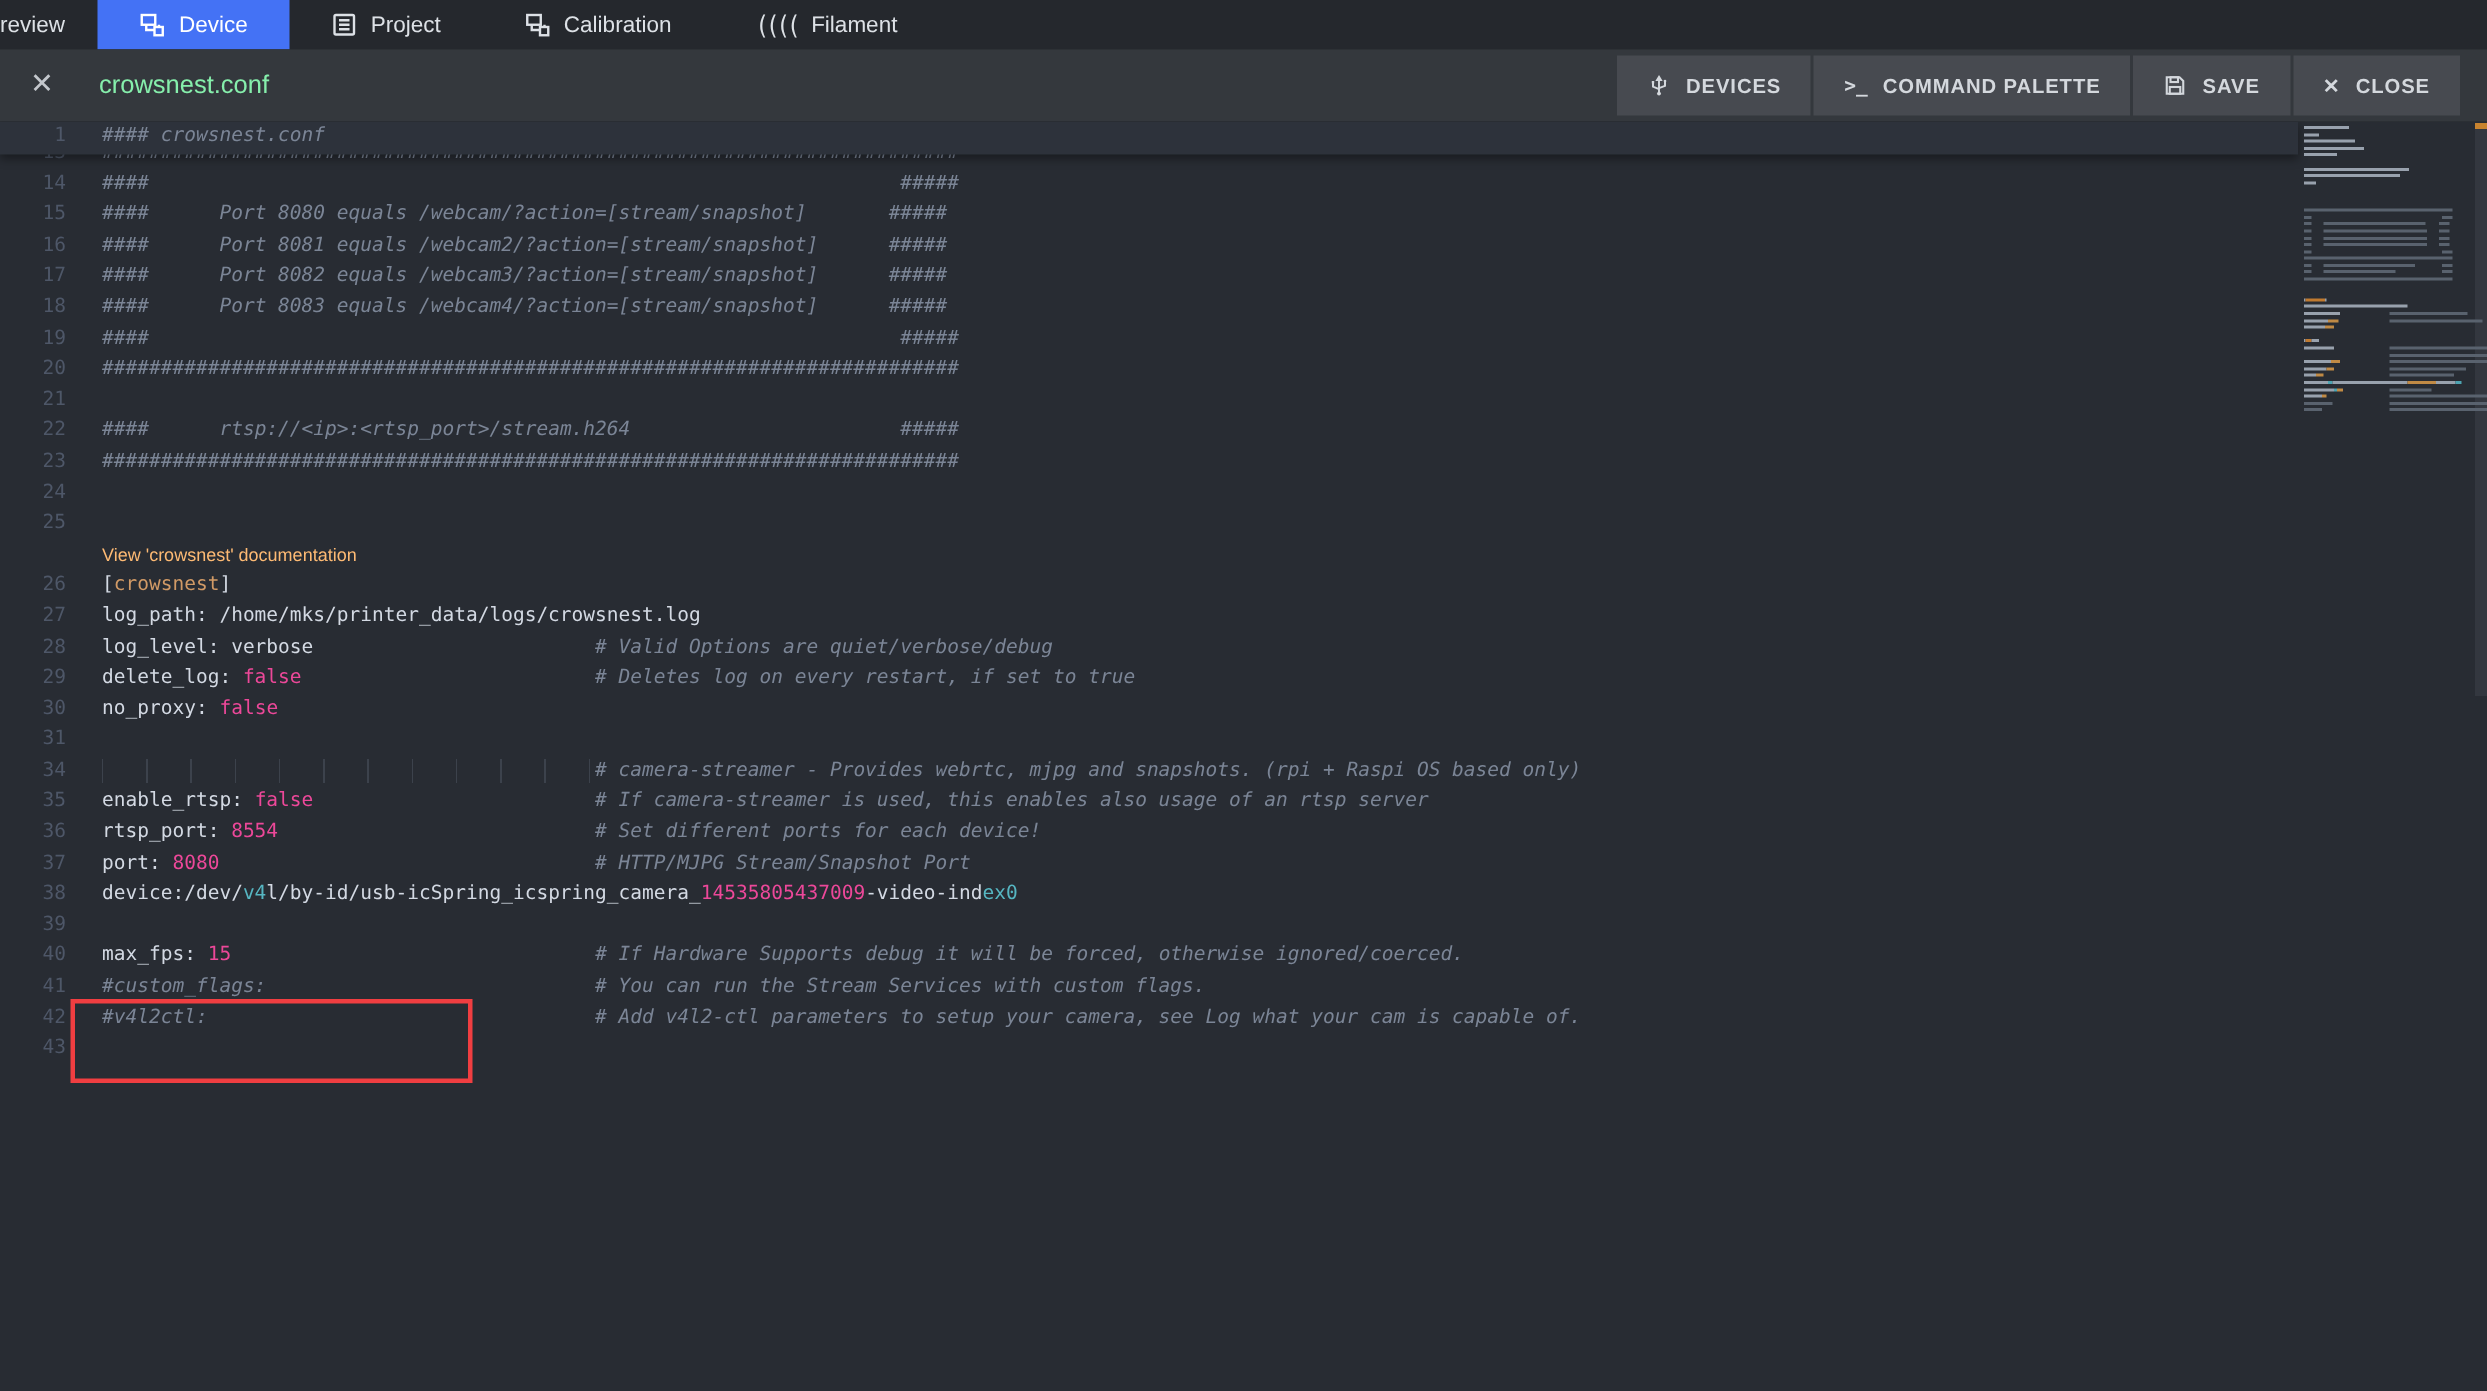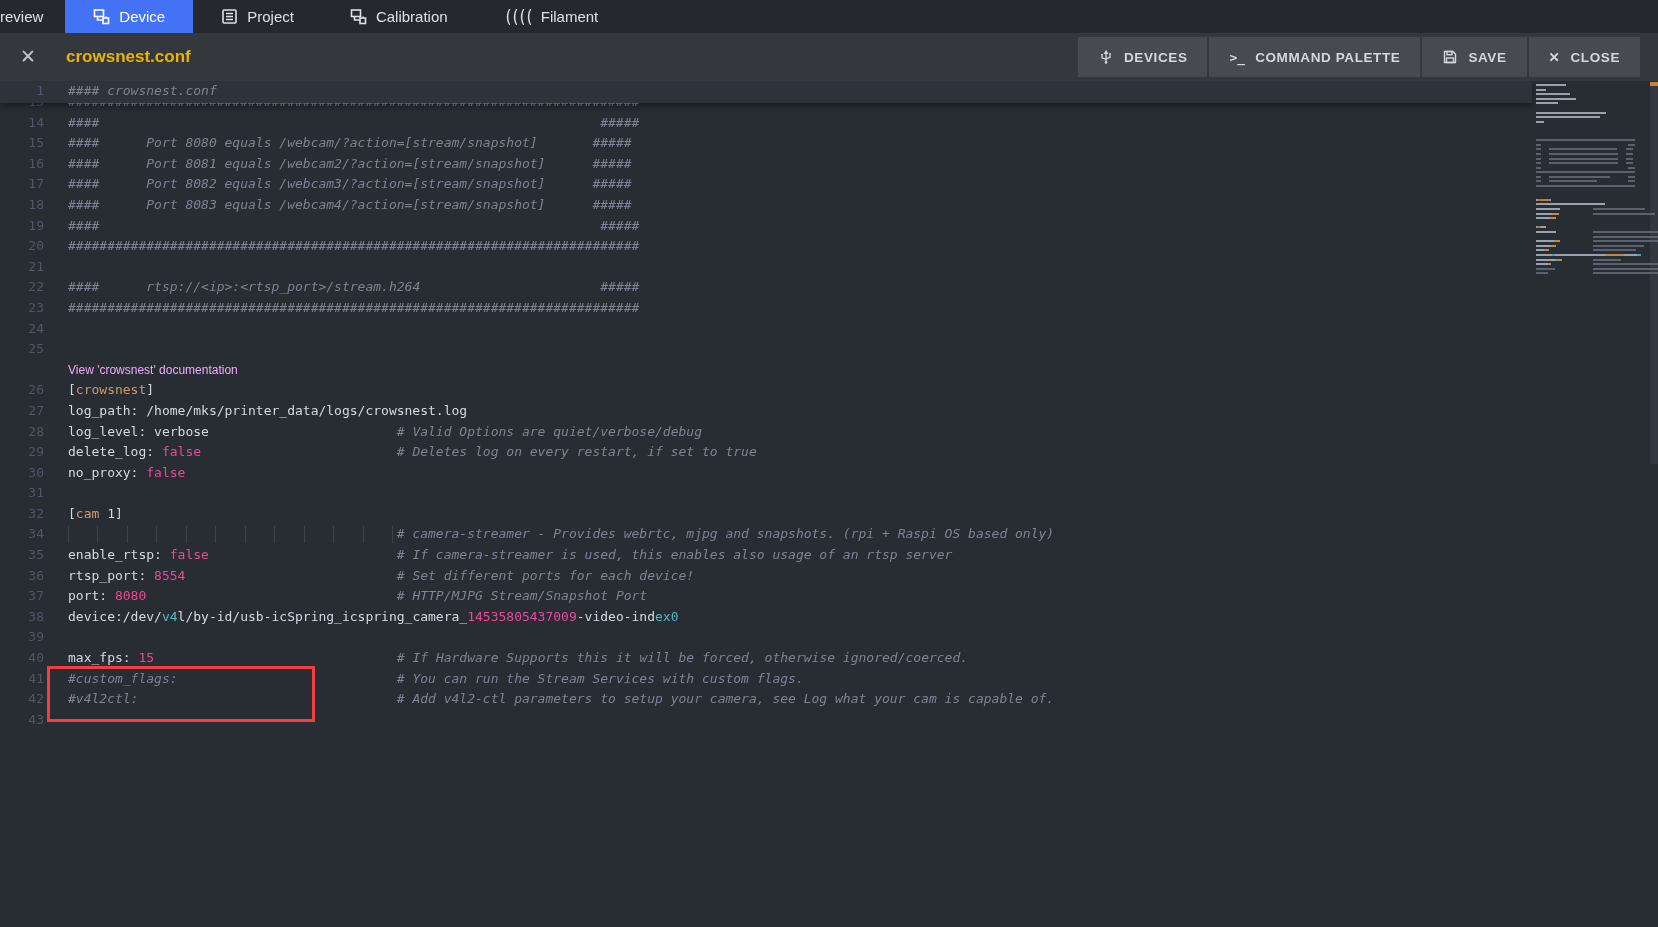--- a/index.html
+++ b/index.html
@@ -22,21 +22,21 @@
   
   .header{
     position:absolute;top:33px;left:0;width:1658px;height:48px;background:#34383d;
   }
   .hx{
     position:absolute;left:16px;top:12px;width:24px;height:24px;color:#c3c7cc;
     font-size:19px;line-height:24px;text-align:center;
   }
   .htitle{
     position:absolute;left:66px;top:0;height:48px;line-height:48px;
-    color:#eab308;font-size:17px;font-weight:700;
+    color:#86efac;font-size:17px;font-weight:400;
   }
   .hbtns{position:absolute;right:18px;top:4px;height:40px;display:flex;gap:2px}
   .btn{
     display:flex;align-items:center;gap:10px;padding:0 20px;background:#474a50;
     color:#d4d8dd;font-size:13.5px;font-weight:700;letter-spacing:.6px;cursor:default;
   }
   .btn svg{width:16px;height:16px;display:block}
   .btn .tglyph{font-family:"DejaVu Sans Mono",monospace;font-weight:700;font-size:13px;letter-spacing:0}
   
   .editor{position:absolute;top:81px;left:0;width:1658px;height:846px;background:#282c33;overflow:hidden}
@@ -45,21 +45,21 @@
   .row .num{position:absolute;left:0;top:0;width:44px;text-align:right;color:#4e5768}
   .row .code{position:absolute;left:68px;top:0}
   .tk-d{color:#d3d9e3}
   .tk-c{color:#7b8596;font-style:italic}
   .tk-n{color:#ec4899}
   .tk-s{color:#d19a66}
   .tk-y{color:#56b6c2}
   .tk-p{color:transparent}
   .lensrow{position:relative;height:20.6px;line-height:21px;padding-left:68px;
        font-family:"Liberation Sans",sans-serif;font-size:12px}
-  .lensrow a{color:#f0abfc;text-decoration:none;cursor:pointer}
+  .lensrow a{color:#fdba74;text-decoration:none;cursor:pointer}
   .guidebar{position:absolute;left:68px;top:2px;height:16.5px;width:340px;
        background:repeating-linear-gradient(to right,#3c424c 0 1px,transparent 1px 29.5px)}
   #code-lines{position:absolute;left:0;top:11px;width:1530px;z-index:1}
   .sticky{
     position:absolute;left:0;top:0;width:1532px;height:21.5px;z-index:5;
     background:#2d323b;box-shadow:0 3px 6px rgba(0,0,0,.38);
   }
   
   .hl-box{position:absolute;left:47px;top:585px;width:262px;height:50px;
     border:3px solid #f03e41;z-index:4;background:transparent}
@@ -167,28 +167,27 @@
       <div class="row"><span class="num">23</span><span class="code"><span class="tk-c">#########################################################################</span></span></div>
       <div class="row"><span class="num">24</span><span class="code"></span></div>
       <div class="row"><span class="num">25</span><span class="code"></span></div>
       <div class="lensrow"><a>View 'crowsnest' documentation</a></div>
       <div class="row"><span class="num">26</span><span class="code"><span class="tk-d">[</span><span class="tk-s">crowsnest</span><span class="tk-d">]</span></span></div>
       <div class="row"><span class="num">27</span><span class="code"><span class="tk-d">log_path: /home/mks/printer_data/logs/crowsnest.log</span></span></div>
       <div class="row"><span class="num">28</span><span class="code"><span class="tk-d">log_level: verbose</span><span class="tk-p">                        </span><span class="tk-c"># Valid Options are quiet/verbose/debug</span></span></div>
       <div class="row"><span class="num">29</span><span class="code"><span class="tk-d">delete_log: </span><span class="tk-n">false</span><span class="tk-p">                         </span><span class="tk-c"># Deletes log on every restart, if set to true</span></span></div>
       <div class="row"><span class="num">30</span><span class="code"><span class="tk-d">no_proxy: </span><span class="tk-n">false</span></span></div>
       <div class="row"><span class="num">31</span><span class="code"></span></div>
-      <div class="row"><span class="num">32</span><span class="code"><span class="tk-d">[</span><span class="tk-s">cam</span><span class="tk-d"> 1]</span></span></div>
       <div class="row"><span class="num">34</span><span class="guidebar"></span><span class="code"><span class="tk-p">                                          </span><span class="tk-c"># camera-streamer - Provides webrtc, mjpg and snapshots. (rpi + Raspi OS based only)</span></span></div>
       <div class="row"><span class="num">35</span><span class="code"><span class="tk-d">enable_rtsp: </span><span class="tk-n">false</span><span class="tk-p">                        </span><span class="tk-c"># If camera-streamer is used, this enables also usage of an rtsp server</span></span></div>
       <div class="row"><span class="num">36</span><span class="code"><span class="tk-d">rtsp_port: </span><span class="tk-n">8554</span><span class="tk-p">                           </span><span class="tk-c"># Set different ports for each device!</span></span></div>
       <div class="row"><span class="num">37</span><span class="code"><span class="tk-d">port: </span><span class="tk-n">8080</span><span class="tk-p">                                </span><span class="tk-c"># HTTP/MJPG Stream/Snapshot Port</span></span></div>
       <div class="row"><span class="num">38</span><span class="code"><span class="tk-d">device:/dev/</span><span class="tk-y">v4</span><span class="tk-d">l/by-id/usb-icSpring_icspring_camera_</span><span class="tk-n">14535805437009</span><span class="tk-d">-video-ind</span><span class="tk-y">ex0</span></span></div>
       <div class="row"><span class="num">39</span></div>
-      <div class="row"><span class="num">40</span><span class="code"><span class="tk-d">max_fps: </span><span class="tk-n">15</span><span class="tk-p">                               </span><span class="tk-c"># If Hardware Supports this it will be forced, otherwise ignored/coerced.</span></span></div>
+      <div class="row"><span class="num">40</span><span class="code"><span class="tk-d">max_fps: </span><span class="tk-n">15</span><span class="tk-p">                               </span><span class="tk-c"># If Hardware Supports debug it will be forced, otherwise ignored/coerced.</span></span></div>
       <div class="row"><span class="num">41</span><span class="code"><span class="tk-c">#custom_flags:</span><span class="tk-p">                            </span><span class="tk-c"># You can run the Stream Services with custom flags.</span></span></div>
       <div class="row"><span class="num">42</span><span class="code"><span class="tk-c">#v4l2ctl:</span><span class="tk-p">                                 </span><span class="tk-c"># Add v4l2-ctl parameters to setup your camera, see Log what your cam is capable of.</span></span></div>
       <div class="row"><span class="num">43</span><span class="code"></span></div>
     </div>
 
   <div class="sticky row">
     <span class="num">1</span>
     <span class="code"><span class="tk-c">#### crowsnest.conf</span></span>
   </div>
 

